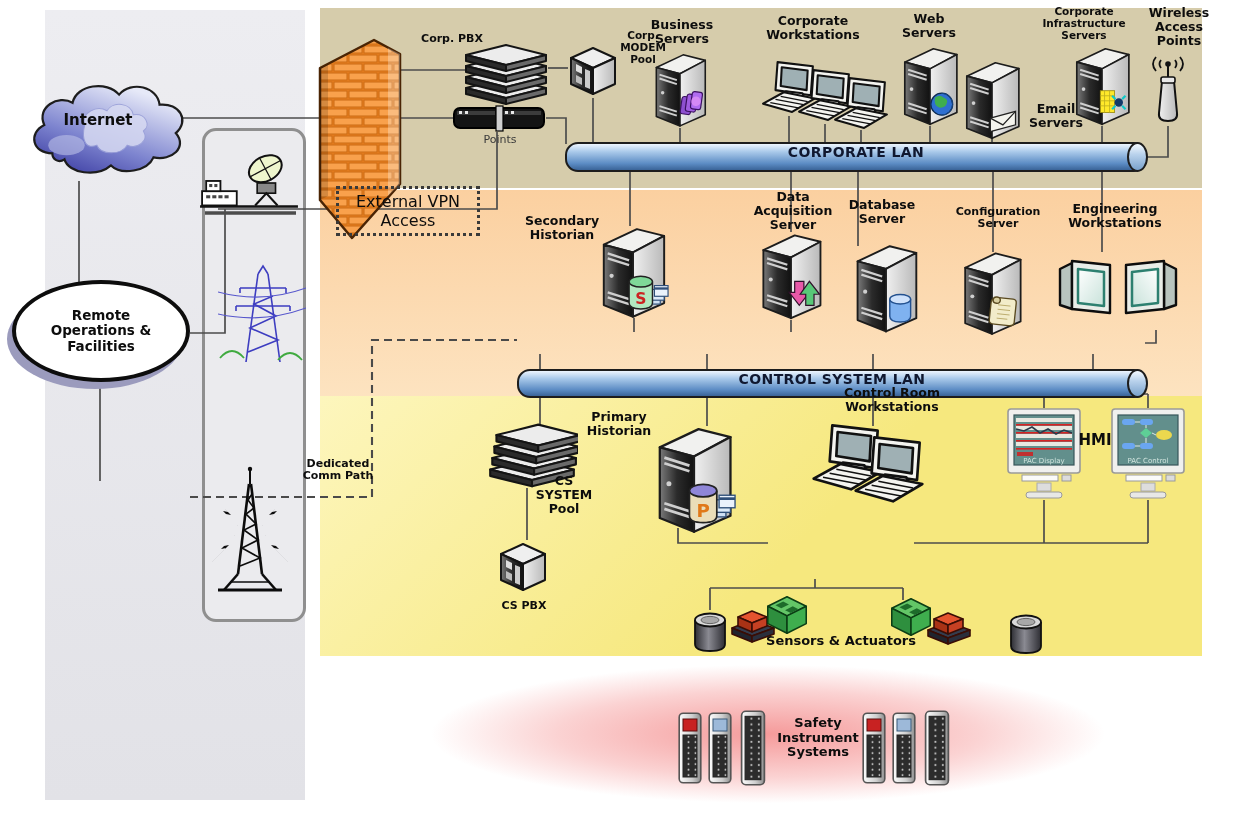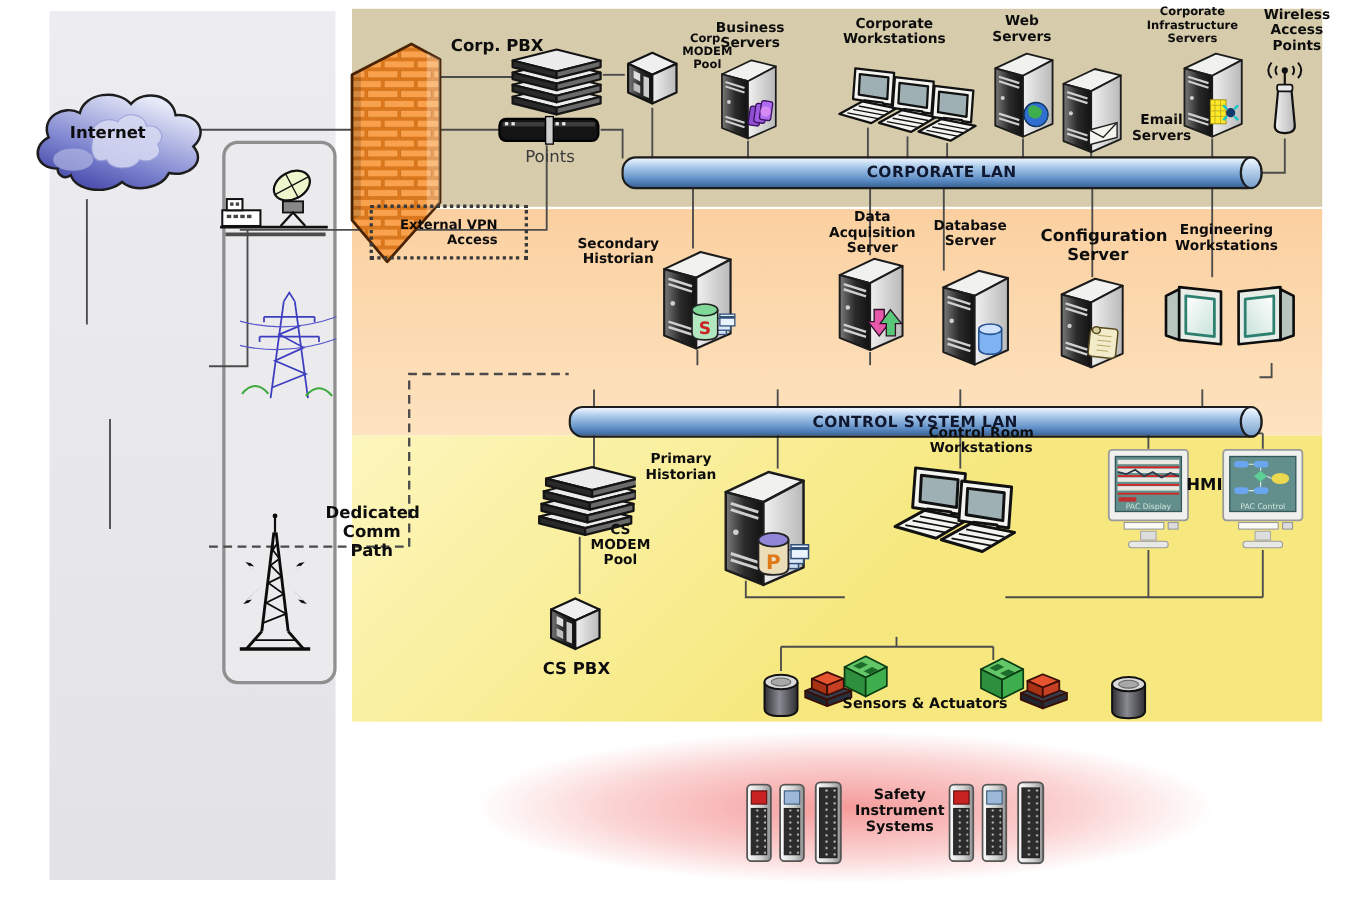--- a/index.html
+++ b/index.html
@@ -1,33 +1,33 @@
 <!DOCTYPE html>
 <html><head>
 <meta charset="utf-8">
 <style>
   html,body{margin:0;padding:0;background:#fff;font-family:"DejaVu Sans","Liberation Sans",sans-serif;}
   #stage{position:relative;width:1236px;height:831px;background:#fff;overflow:hidden;}
   .zone{position:absolute;}
   .lbl{position:absolute;font-weight:bold;color:#0d0d0d;text-align:center;white-space:pre-line;line-height:1.12;font-size:12.5px;}
-  .s10{font-size:10.5px}.s11{font-size:15px}.s13{font-size:13px}.s15{font-size:15px}
+  .s10{font-size:10.5px}.s11{font-size:11px}.s13{font-size:13px}.s15{font-size:15px}
   .plain{font-weight:500;color:#3a3a3a;}
   .abs{position:absolute;}
   .pipe{position:absolute;border:2px solid #1d1d1d;border-radius:13px;
         background:linear-gradient(#edf5fe,#a9c9ea 30%,#5c8cc4 75%,#3a6498);
-        display:flex;align-items:center;justify-content:center;
+        display:flex;justify-content:center;
         font-weight:bold;font-size:14px;color:#101830;letter-spacing:.4px;}
   .pipe .cap{position:absolute;right:-3px;top:-2px;bottom:-2px;width:17px;border:2px solid #1d1d1d;border-radius:50%;
         background:linear-gradient(#f4f9ff,#b9d2ec 40%,#7aa2cc);}
   .bubble{position:absolute;background:#fff;border:4px solid #0d0d0d;border-radius:50%;
         display:flex;align-items:center;justify-content:center;text-align:center;
         font-weight:bold;font-size:13.5px;line-height:1.15;white-space:pre-line;
         box-shadow:-6px 8px 0 -1px #9b9bbd;color:#0d0d0d;}
   .vpnbox{position:absolute;border:3px dotted #3a3a3a;display:flex;align-items:center;justify-content:center;
-        font-weight:bold;font-size:12px;white-space:pre-line;text-align:right;color:#0d0d0d;}
+        font-weight:normal;font-size:16px;white-space:pre-line;text-align:center;color:#0d0d0d;}
   .rtubox{position:absolute;background:#fff;border:3px solid #101010;border-radius:10px;text-align:center;color:#0d0d0d;}
   .extbox{position:absolute;border:3px solid #8f8f8f;border-radius:14px;background:#ebebee;}
   .glow{position:absolute;background:radial-gradient(50% 50% at 50% 50%,rgba(235,55,55,.50) 0%,rgba(240,95,95,.28) 45%,rgba(255,255,255,0) 72%);}
 </style>
 </head>
 <body>
 
 <div id="stage">
 
   <svg width="0" height="0" style="position:absolute" aria-hidden="true">
@@ -401,21 +401,21 @@
     <span class="cap"></span>
   </div>
 
   <svg class="abs" style="left:486px;top:422px" width="92" height="68" viewBox="0 0 88 64">
     <use href="#slab" transform="translate(0,33)"></use>
       <use href="#slab" transform="translate(2,22)"></use>
     <use href="#slab" transform="translate(4,11)"></use>
       <use href="#slab" transform="translate(6,0)"></use>
   </svg>
   <div class="lbl" style="left:520px;top:474px;width:88px;">CS
-MODEM
+SYSTEM
 Pool</div>
 
   <svg class="abs" style="left:496px;top:538px" width="54" height="58" viewBox="0 0 54 56">
       <use href="#cube"></use>
     </svg>
   <div class="lbl s11" style="left:490px;top:600px;width:68px;">CS PBX</div>
 
   <svg class="abs" style="left:650px;top:420px" width="88" height="114" viewBox="0 0 76 100">
     <use href="#tower"></use>
     <use href="#wins" transform="translate(52,66)"></use>
@@ -527,20 +527,25 @@
   <svg class="abs" style="left:892px;top:712px" width="24" height="72" viewBox="0 0 24 72">
     <rect x="1.2" y="1.2" width="21.6" height="69.6" rx="4" fill="url(#gMod)" stroke="#555" stroke-width="1.6"></rect>
     <rect x="5" y="7" width="14" height="12" fill="#9db9d9" stroke="#3a5a7a"></rect>
     <rect x="5" y="23" width="14" height="42" fill="url(#pDots)" stroke="#222"></rect>
   </svg>
   <svg class="abs" style="left:924px;top:710px" width="26" height="76" viewBox="0 0 24 72">
     <rect x="1.2" y="1.2" width="21.6" height="69.6" rx="4" fill="url(#gMod)" stroke="#555" stroke-width="1.6"></rect>
     <rect x="4.5" y="6" width="15" height="60" fill="url(#pDots)" stroke="#222"></rect>
   </svg>
 
+  <div class="bubble" style="left:12px;top:280px;width:170px;height:94px;">
+    <span>Remote
+Operations &amp;
+Facilities</span>
+  </div>
 
   <svg class="abs" style="left:198px;top:148px" width="102" height="70" viewBox="0 0 100 68">
     <g stroke="#111" stroke-width="1.8" fill="#fff">
       <rect x="4" y="42" width="34" height="14"></rect>
       <rect x="8" y="32" width="14" height="10"></rect>
     </g>
     <g fill="#444">
         <rect x="11" y="35" width="3" height="3"></rect>
         <rect x="16" y="35" width="3" height="3"></rect>
       <rect x="8" y="46" width="4" height="3"></rect>

